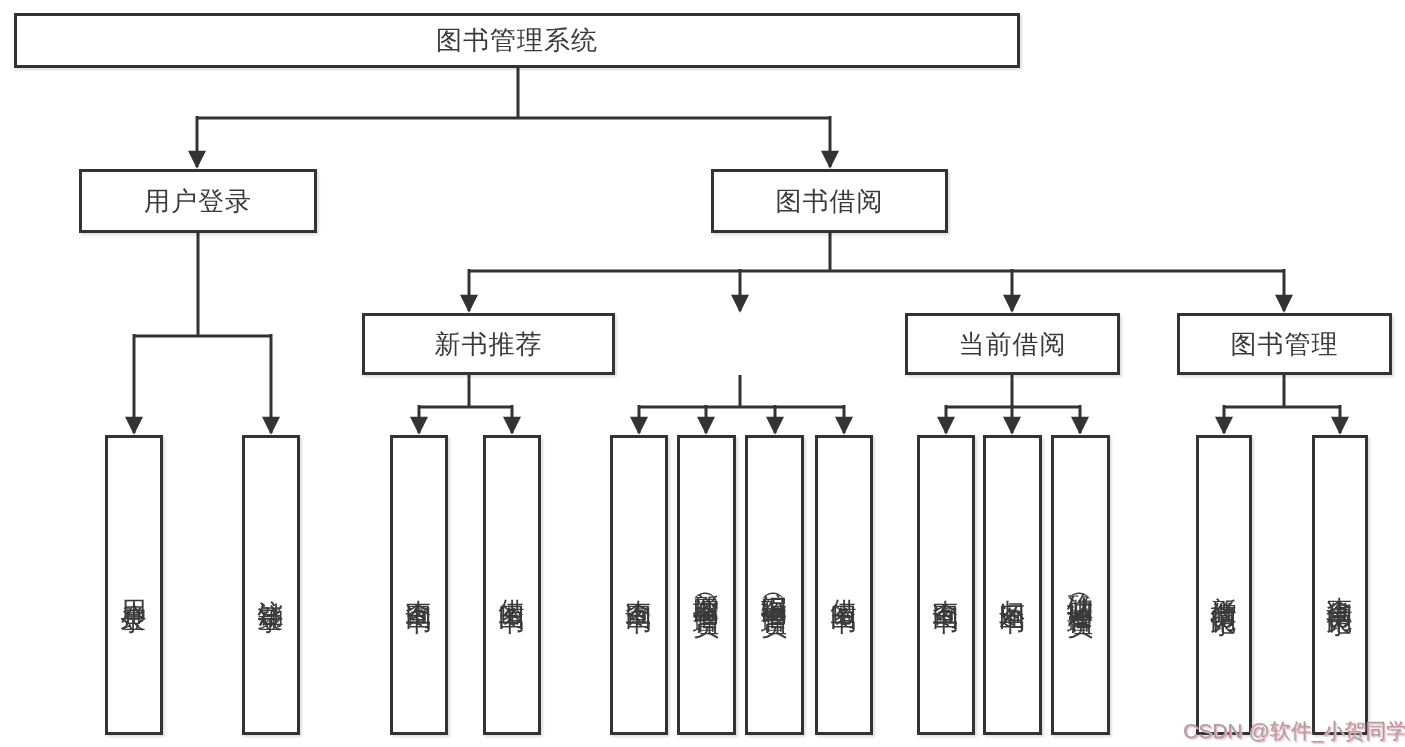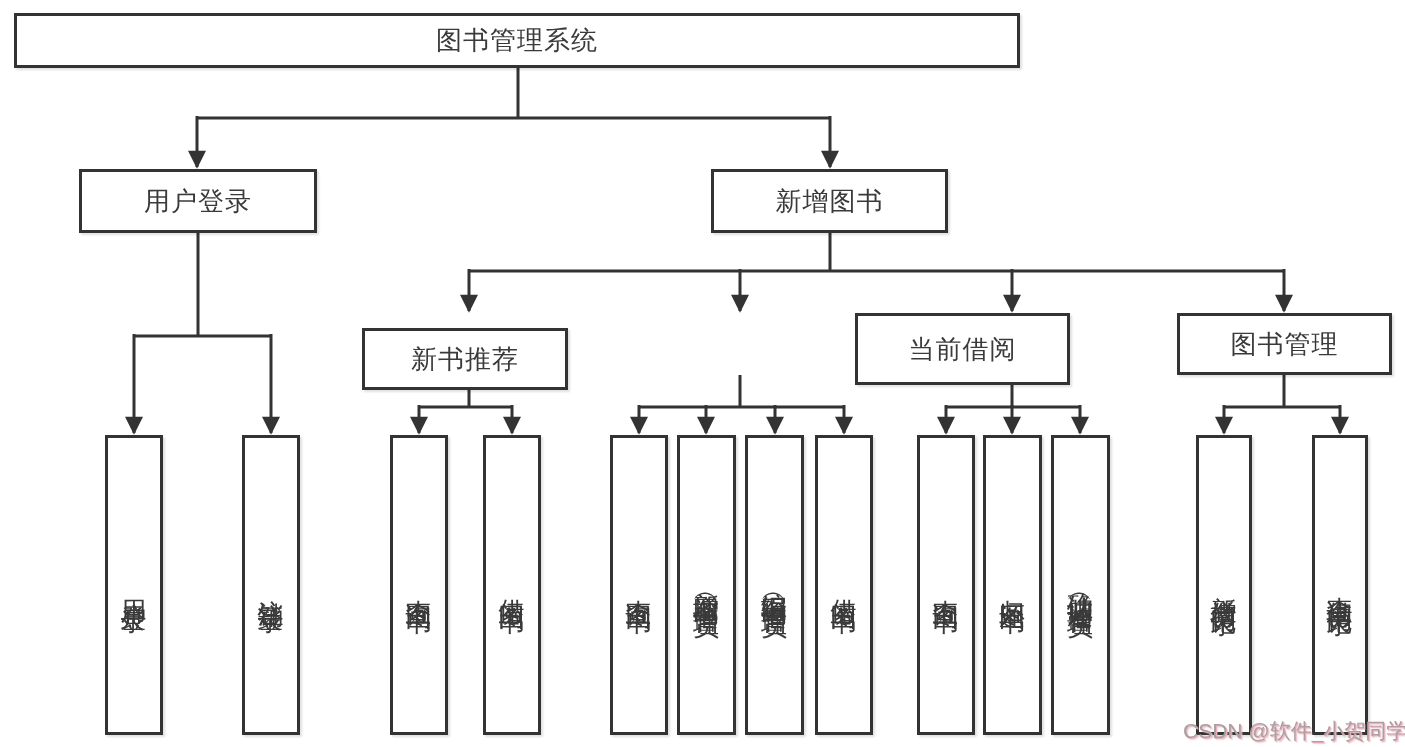--- a/index.html
+++ b/index.html
@@ -85,27 +85,27 @@
   </svg>
 
   <div class="box h" style="left:14px;top:13px;width:1006px;height:55px">
     <span class="lbl">图书管理系统</span>
   </div>
 
   <div class="box h" style="left:79px;top:169px;width:238px;height:64px">
     <span class="lbl">用户登录</span>
   </div>
   <div class="box h" style="left:711px;top:169px;width:237px;height:64px">
-    <span class="lbl">新增图书</span>
+    <span class="lbl">图书借阅</span>
   </div>
 
-  <div class="box h" style="left:362px;top:328px;width:206px;height:62px">
+  <div class="box h" style="left:362px;top:313px;width:253px;height:62px">
     <span class="lbl">新书推荐</span>
   </div>
-  <div class="box h" style="left:855px;top:313px;width:215px;height:72px">
+  <div class="box h" style="left:905px;top:313px;width:215px;height:62px">
     <span class="lbl">当前借阅</span>
   </div>
   <div class="box h" style="left:1177px;top:313px;width:215px;height:62px">
     <span class="lbl">图书管理</span>
   </div>
 
   <div class="box v" style="left:105px;top:435px;width:58px;height:300px">
     <span class="lbl">用户登录</span>
   </div>
   <div class="box v" style="left:242px;top:435px;width:58px;height:300px">

